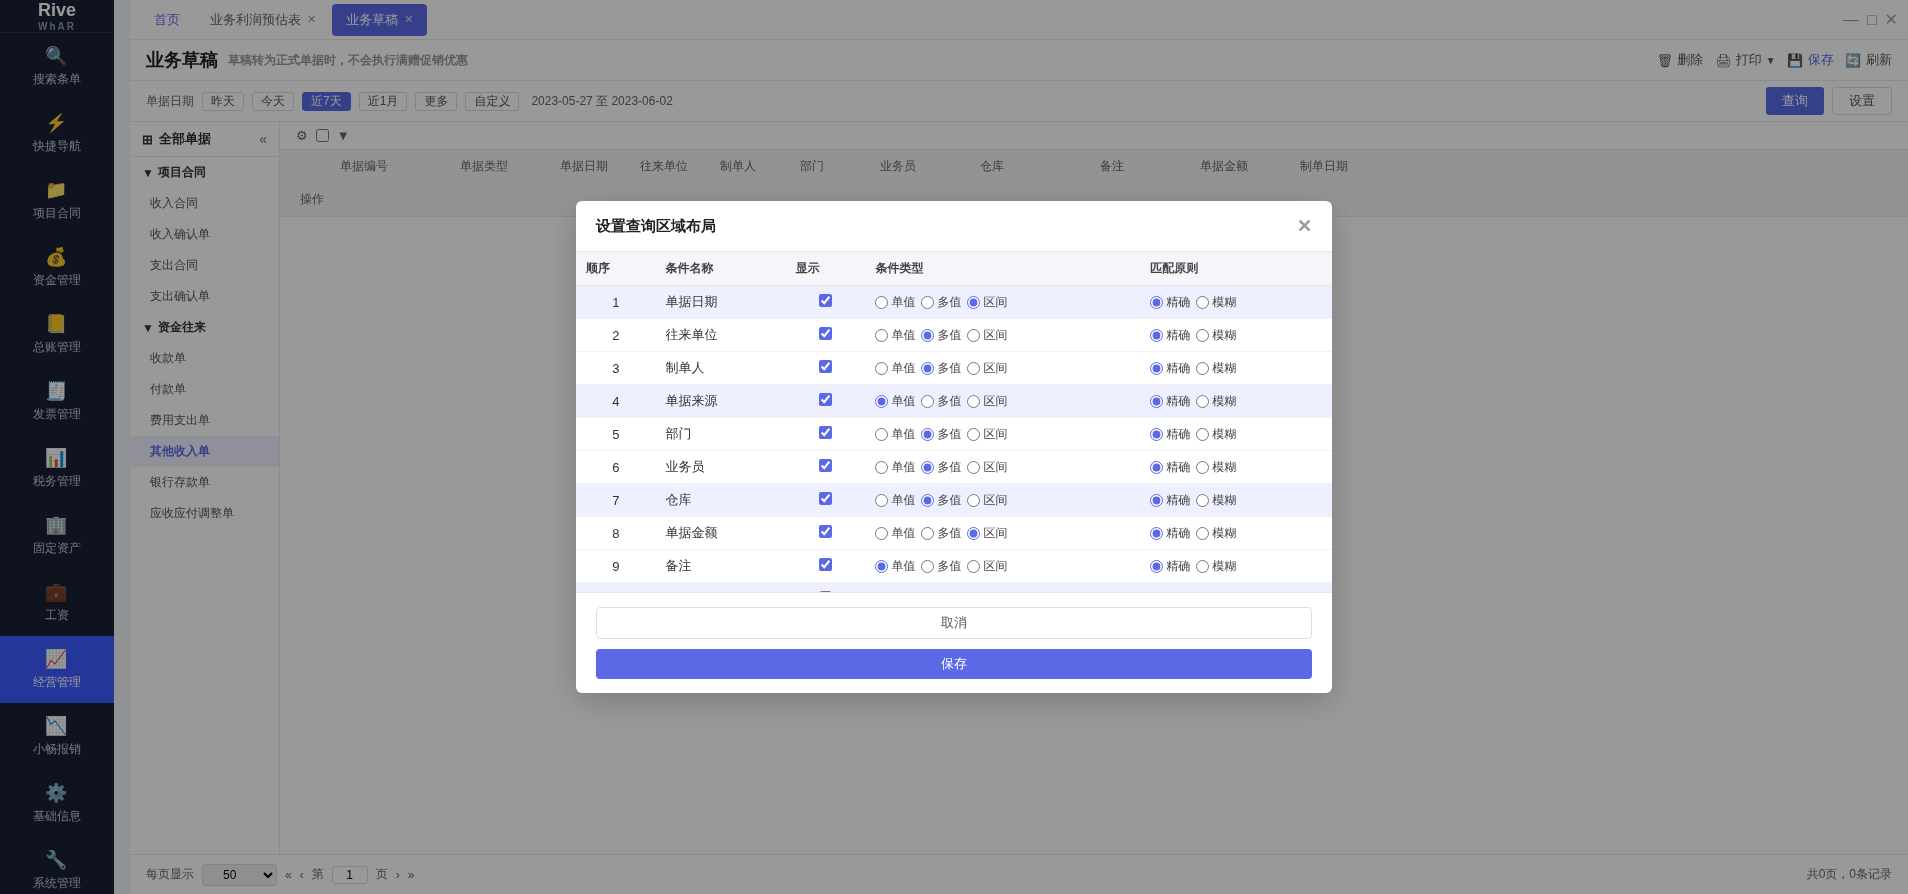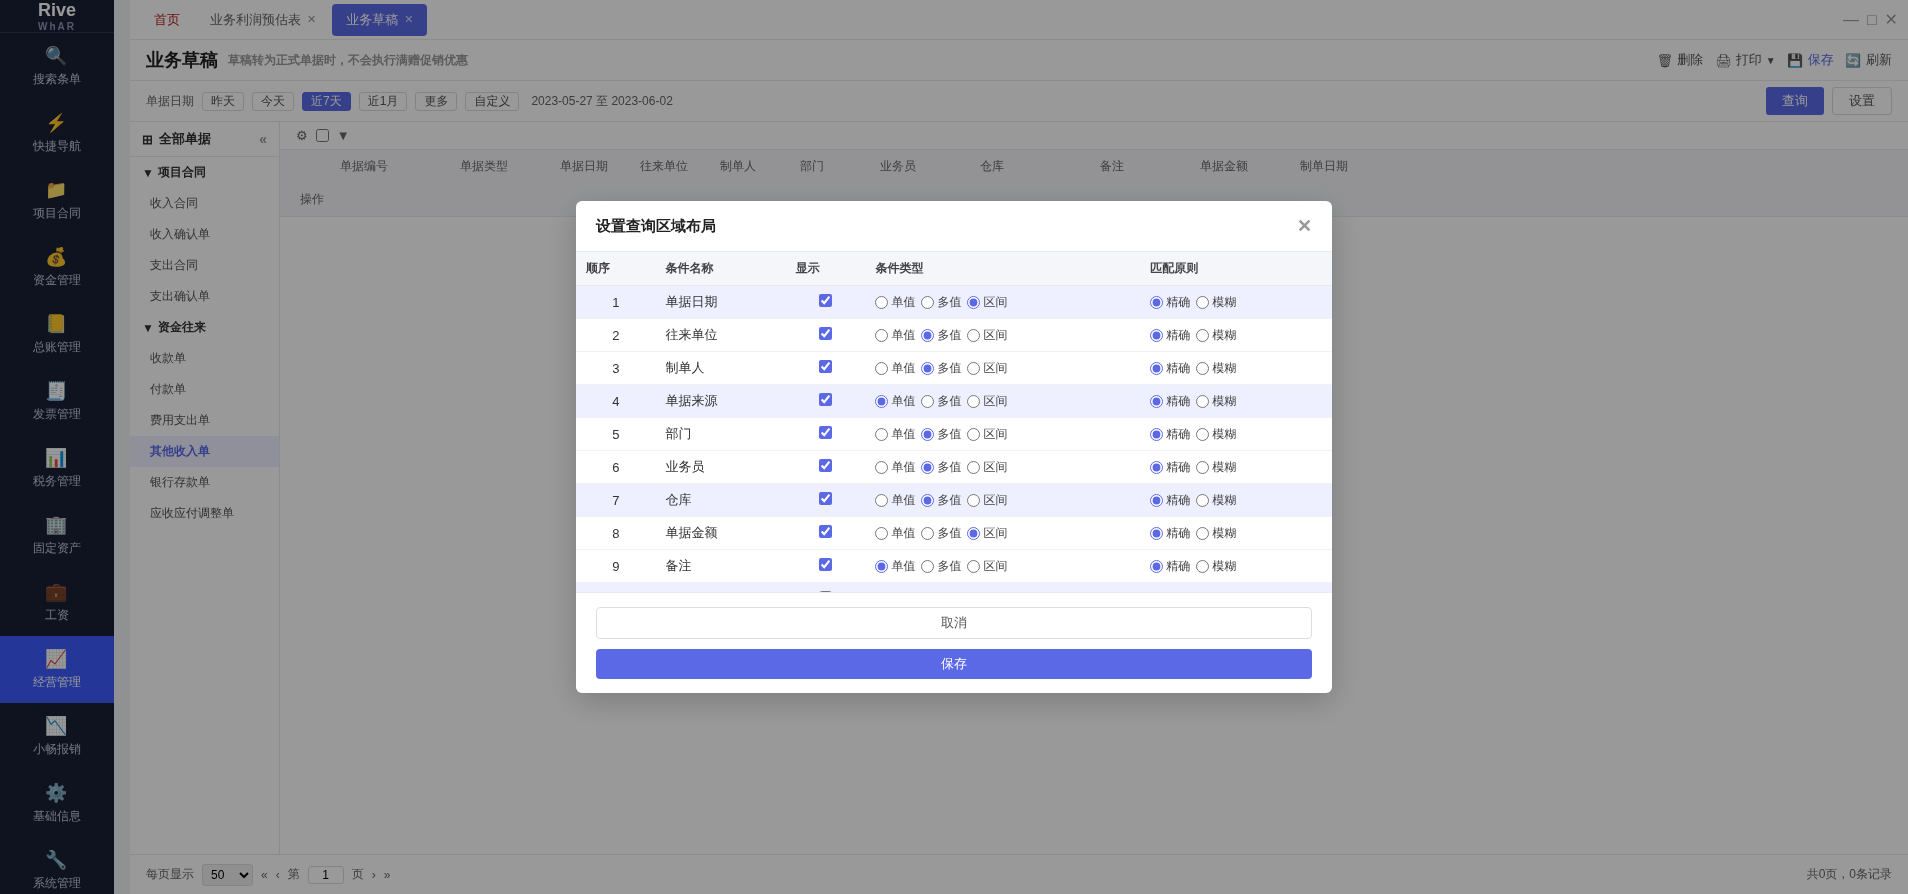--- a/index.html
+++ b/index.html
@@ -33,21 +33,21 @@
     }
     .tab {
       height: 32px; padding: 0 14px; display: flex; align-items: center; gap: 6px;
       font-size: 13px; cursor: pointer; border-radius: 4px 4px 0 0;
       color: #666; background: transparent;
     }
     .tab.active {
       background: #5b69e6; color: #fff; border-radius: 4px;
     }
     .tab .close { font-size: 11px; cursor: pointer; opacity: 0.7; }
-    .tab-home { color: #b91c1c; }
+    .tab-home { color: #8b5cf6; }
 
     
     .content-header {
       background: #fff; padding: 8px 16px; border-bottom: 1px solid #e8eaf0;
       display: flex; align-items: center; justify-content: space-between;
     }
     .content-title { font-size: 18px; font-weight: bold; color: #222; display: flex; align-items: center; gap: 10px; }
     .content-subtitle { font-size: 12px; color: #999; }
     .header-actions { display: flex; align-items: center; gap: 12px; color: #555; font-size: 13px; }
     .header-btn { display: flex; align-items: center; gap: 4px; cursor: pointer; color: #555; }
@@ -393,21 +393,21 @@
         <div class="th">单据金额</div>
         <div class="th">制单日期</div>
         <div class="th">操作</div>
       </div>
       <div class="empty-msg">未找到任何业务草稿</div>
     </div>
   </div>
 
   <div class="pagination-bar">
     <span>每页显示</span>
-    <select style="padding:2px 4px;border:1px solid #ddd;border-radius:3px;font-size:12px;">
+    <select style="padding:2px 16px;border:1px solid #ddd;border-radius:3px;font-size:12px;">
       <option>50</option>
       <option>100</option>
     </select>
     <span style="cursor:pointer;">«</span>
     <span style="cursor:pointer;">‹</span>
     <span>第</span>
     <input type="text" value="1" style="width: 36px; text-align: center; border: 1px solid rgb(221, 221, 221); border-radius: 3px; font-size: 12px; padding: 1px 4px;">
     <span>页</span>
     <span style="cursor:pointer;">›</span>
     <span style="cursor:pointer;">»</span>

